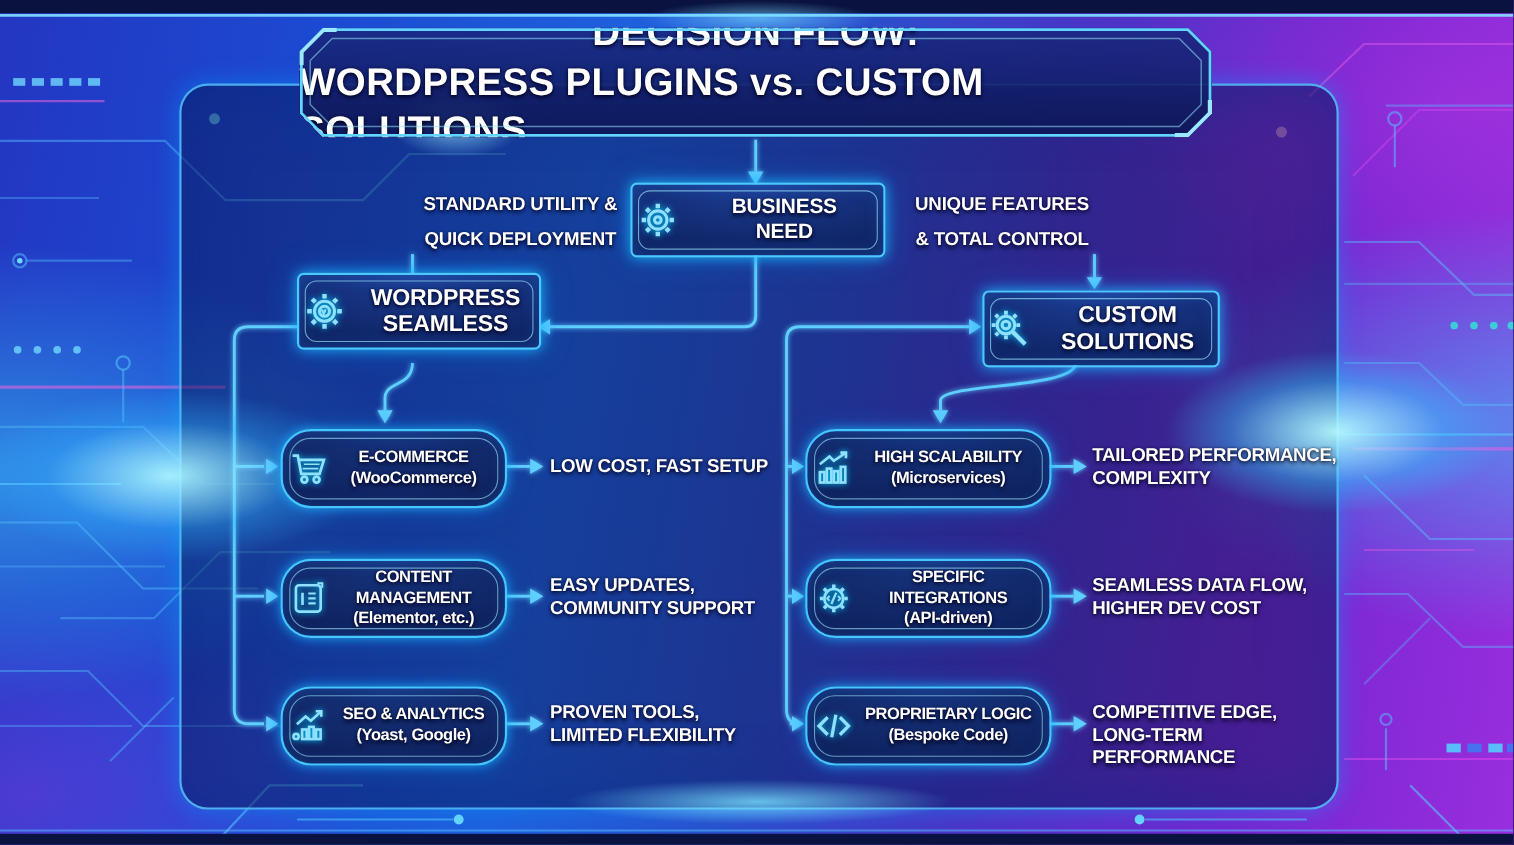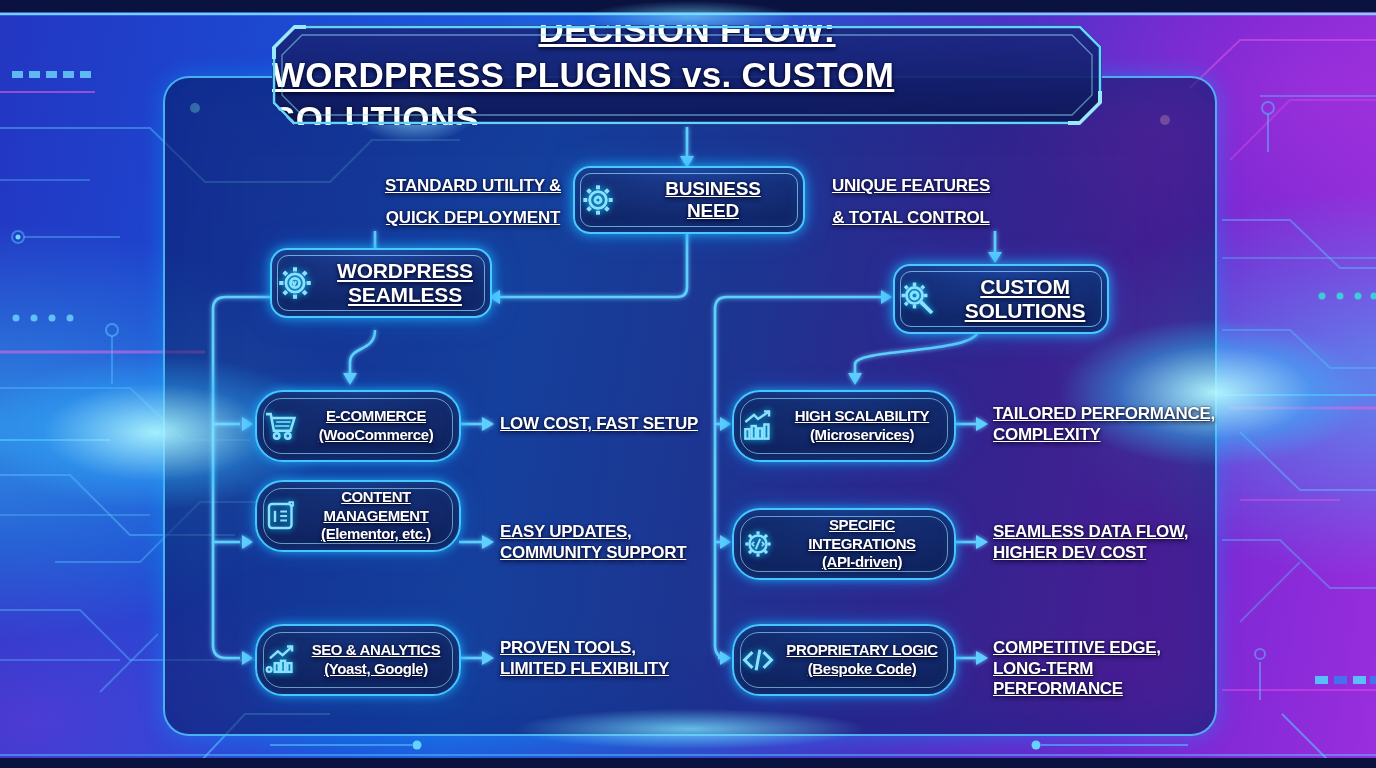--- a/index.html
+++ b/index.html
@@ -24,35 +24,35 @@
     background:rgba(9,18,64,0.42);
     box-shadow:0 0 22px rgba(0,160,255,0.45), inset 0 0 70px rgba(0,40,140,0.45);
   }
   .flare{position:absolute;pointer-events:none;z-index:5;}
   .f-left{left:-95px;top:325px;width:500px;height:215px;background:radial-gradient(closest-side,rgba(170,245,255,0.95),rgba(50,180,255,0.35) 45%,transparent 72%);}
   .f-right{left:1000px;top:290px;width:430px;height:205px;background:radial-gradient(closest-side,rgba(180,250,255,0.95),rgba(50,200,255,0.4) 45%,transparent 72%);}
   .f-bottom{left:440px;top:700px;width:500px;height:58px;background:radial-gradient(closest-side,rgba(120,225,255,0.8),transparent 70%);}
   .f-title{left:330px;top:70px;width:170px;height:85px;background:radial-gradient(closest-side,rgba(150,235,255,0.75),transparent 72%);}
   .f-top{left:540px;top:-6px;width:300px;height:46px;background:radial-gradient(closest-side,rgba(120,225,255,0.6),transparent 70%);}
 
-  .txt{color:#fff;font-weight:700;text-shadow:0 2px 4px rgba(0,0,30,0.9),0 0 2px rgba(0,0,30,0.7);text-decoration:underline;}
+  .txt{color:#fff;font-weight:700;text-shadow:0 2px 4px rgba(0,0,30,0.9),0 0 2px rgba(0,0,30,0.7);}
 
   .title-box{
     position:absolute;left:272px;top:25px;width:830px;height:100px;z-index:6;
     display:flex;flex-direction:column;justify-content:center;align-items:center;
     background:linear-gradient(180deg,rgba(26,40,130,0.9),rgba(12,22,85,0.92));
     clip-path:polygon(22px 0,808px 0,830px 22px,830px 78px,808px 100px,22px 100px,0 78px,0 22px);
   }
   .title-border{position:absolute;inset:0;pointer-events:none;}
   .title-line{font-size:35px;line-height:1.27;letter-spacing:0.3px;}
 
   .node{
     position:absolute;z-index:6;display:flex;align-items:center;
     background:radial-gradient(130% 150% at 50% 0%, #1d3f96 0%, #122a70 48%, #0a1850 100%);
-    border:2.5px solid #49c9ff;border-radius:17px;
+    border:2.5px solid #49c9ff;border-radius:6px;
     box-shadow:0 0 12px rgba(30,190,255,0.8),0 0 28px rgba(0,140,255,0.35), inset 0 0 16px rgba(40,140,255,0.3);
     gap:12px;
   }
   .node::after{content:"";position:absolute;inset:5px;border:1.4px solid rgba(160,232,255,0.65);border-radius:11px;pointer-events:none;}
   .node .icon{flex:0 0 46px;display:flex;justify-content:center;filter:drop-shadow(0 0 3px rgba(0,210,255,0.9));}
   .node .n-text{flex:1;text-align:center;padding-right:10px;line-height:1.15;}
   .nt-big{font-size:21px;letter-spacing:-0.2px;}
   .nt-mid{font-size:19px;letter-spacing:-0.2px;}
 
   .subnode{
@@ -309,21 +309,21 @@
         <circle cx="9.3" cy="18.3" r="1.7"></circle>
           <circle cx="16.3" cy="18.3" r="1.7"></circle>
       </svg>
     </span>
     <span class="s-text txt">
       <span>E-COMMERCE</span>
         <span>(WooCommerce)</span>
     </span>
   </div>
 
-  <div class="subnode" style="left:255px;top:480px;width:202px;height:68px;">
+  <div class="subnode" style="left:255px;top:508px;width:202px;height:68px;">
     <span class="icon">
       <svg width="36" height="36" viewBox="0 0 24 24" fill="none" stroke="#8fe0ff" stroke-width="1.6">
         <rect x="4" y="4" width="15" height="16" rx="2"></rect>
         <path d="M8,8.5 V16"></path>
         <path d="M11.5,9 H16 M11.5,12 H16 M11.5,15 H16" stroke-width="1.3"></path>
         <path d="M17,2.8 H20 V5.6" stroke-width="1.2"></path>
       </svg>
     </span>
     <span class="s-text txt">
       <span>CONTENT MANAGEMENT</span>

